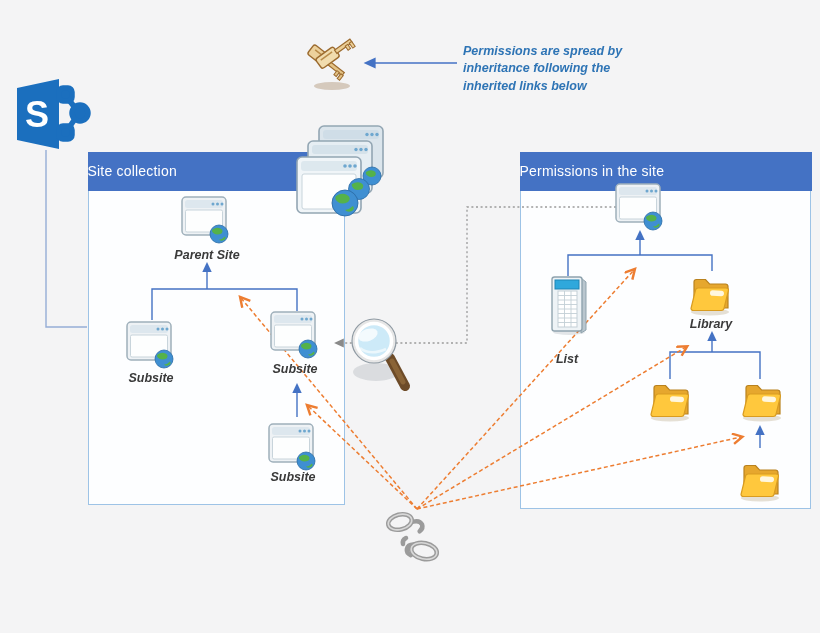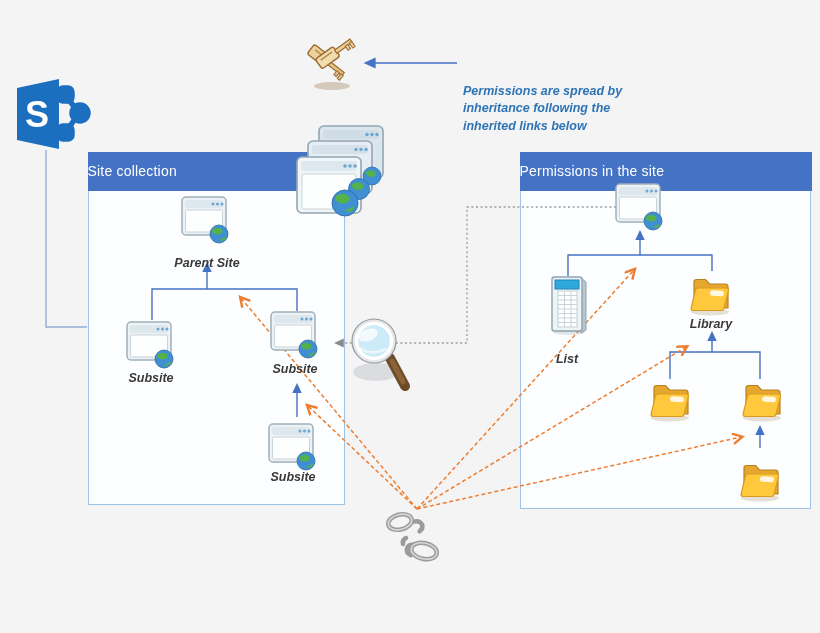--- a/index.html
+++ b/index.html
@@ -7,21 +7,21 @@
   #canvas{position:relative;width:820px;height:633px;background:#f4f4f5;overflow:hidden;}
 
   .box{position:absolute;background:#fdfeff;border:1.5px solid #9dc3e6;box-sizing:border-box;}
   .box-header{position:absolute;left:-1.5px;top:-1.5px;right:-1.5px;height:39px;background:#4472c4;
     color:#ffffff;font-size:14px;display:flex;align-items:center;justify-content:flex-start;
     letter-spacing:.2px;}
 
   .lbl{position:absolute;transform:translateX(-50%);font-style:italic;font-weight:600;
     font-size:12.5px;color:#3a3a3a;white-space:nowrap;}
 
-  .note{position:absolute;font-style:italic;font-weight:600;font-size:12.5px;line-height:1.38;margin-top:40px;}
+  .note{position:absolute;font-style:italic;font-weight:600;font-size:12.5px;line-height:1.38;}
   .note.blue{color:#2e74b5;}
   .note.orange{color:#ed7d31;}
 
   .icon{position:absolute;}
   svg{display:block;}
   #overlay{position:absolute;left:0;top:0;z-index:5;pointer-events:none;}
   .icon,.lbl,.note{z-index:8;}
   .box{z-index:2;}
 </style>
 </head>
@@ -155,21 +155,21 @@
       <rect x="4" y="4" width="38" height="8" rx="2.5" fill="#dde7ee"></rect>
       <circle cx="32" cy="8" r="1.5" fill="#6ea7cf"></circle>
         <circle cx="36.5" cy="8" r="1.5" fill="#6ea7cf"></circle>
         <circle cx="41" cy="8" r="1.5" fill="#6ea7cf"></circle>
       <rect x="4.5" y="14" width="37" height="22" rx="1.5" fill="#fdfefe" stroke="#c8d4db" stroke-width="1"></rect>
       <circle cx="38" cy="38" r="9" fill="#3f8fd2" stroke="#2b6ca6" stroke-width="0.8"></circle>
       <path d="M31.5,33.5 q4,-3 8,-1 q3.5,2 1,5 q-4.5,2 -7.5,0 q-3,-2 -1.5,-4z" fill="#55b24a"></path>
       <path d="M38,43.5 q4,-0.5 6,-3 q1.5,2 -1,3.6 q-3,1.6 -5,-0.6z" fill="#55b24a"></path>
     </svg>
   </div>
-  <div class="lbl" style="left:207px;top:256px;">Parent Site</div>
+  <div class="lbl" style="left:207px;top:248px;">Parent Site</div>
 
   <div class="icon" style="left:126px;top:321px;">
     <svg width="50" height="48" viewBox="0 0 50 48">
       <rect x="1" y="1" width="44" height="38" rx="4" fill="#eef2f5" stroke="#9fb0bb" stroke-width="1.5"></rect>
       <rect x="4" y="4" width="38" height="8" rx="2.5" fill="#dde7ee"></rect>
       <circle cx="32" cy="8" r="1.5" fill="#6ea7cf"></circle>
         <circle cx="36.5" cy="8" r="1.5" fill="#6ea7cf"></circle>
         <circle cx="41" cy="8" r="1.5" fill="#6ea7cf"></circle>
       <rect x="4.5" y="14" width="37" height="22" rx="1.5" fill="#fdfefe" stroke="#c8d4db" stroke-width="1"></rect>
       <circle cx="38" cy="38" r="9" fill="#3f8fd2" stroke="#2b6ca6" stroke-width="0.8"></circle>

